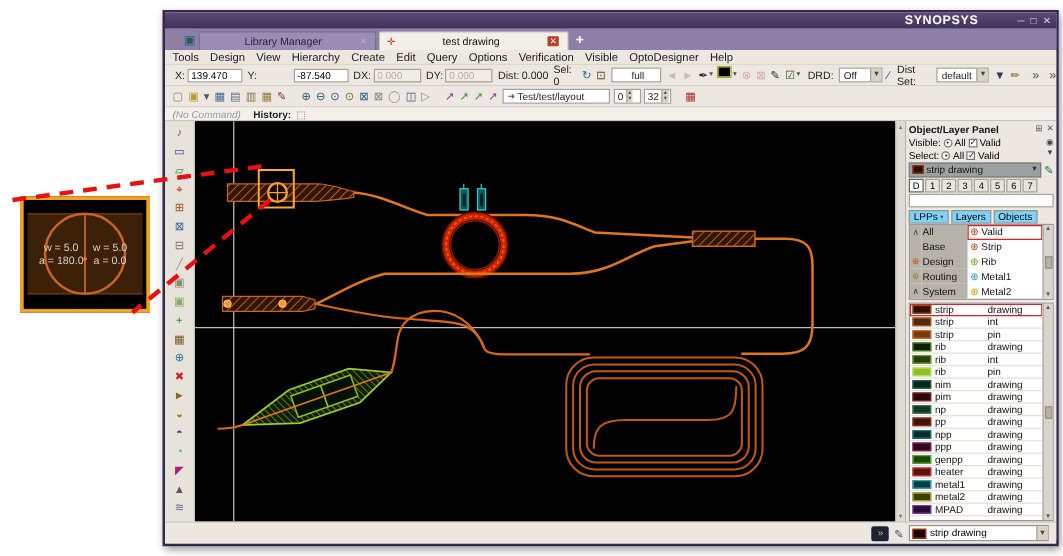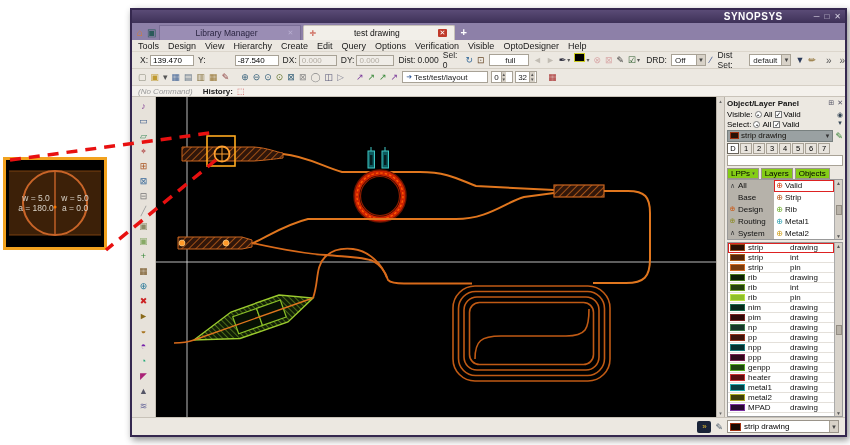--- a/index.html
+++ b/index.html
@@ -64,21 +64,21 @@
   #pddrow{height:13px;display:flex;align-items:center;gap:2px;}
   #pdd{flex:1;height:12px;background:#9aa1a2;border:1px solid #78807f;display:flex;align-items:center;padding:0 2px;color:#15110c;}
   #pddsw{width:9px;height:7px;background:#2a1005;border:1px solid #a03010;margin-right:2px;}
   #pdd .car2{margin-left:auto;font-size:6px;color:#333;}
   #pddico{font-size:9px;color:#2a7a2a;}
   #drow{height:12px;display:flex;gap:1px;align-items:center;}
   .dbtn{width:12px;height:11px;border:1px solid #a8a296;background:#e8e4dd;font-size:7.5px;display:flex;align-items:center;justify-content:center;}
   .dbtn.pressed{background:#fff;border-color:#6a655c;}
   #pinput{height:11px;background:#fff;border:1px solid #a8a296;margin:1px 0;}
   #ptabs{height:12px;display:flex;gap:2px;align-items:center;}
-  .ptab{border:1px solid #9a948a;background:#84cc16;height:11px;display:flex;align-items:center;padding:0 3px;font-size:8px;}
+  .ptab{border:1px solid #9a948a;background:#7dd3fc;height:11px;display:flex;align-items:center;padding:0 3px;font-size:8px;}
   .ptab .pdda{font-size:5px;margin-left:2px;color:#444;}
   #upperlist{height:61px;background:#fff;border:1px solid #999;display:flex;}
   #upperrows{flex:1;display:flex;flex-direction:column;}
   .urow{height:12px;display:flex;align-items:center;}
   .gl-ico{width:9px;background:#b6b2aa;height:100%;font-size:7px;display:flex;align-items:center;justify-content:center;}
   .gl-name{width:37px;background:#b6b2aa;height:100%;display:flex;align-items:center;padding-left:1px;font-size:8px;color:#111;}
   .gr-wrap{flex:1;height:100%;display:flex;align-items:center;}
   .gr-wrap.hl{outline:1.5px solid #dd2222;outline-offset:-1px;}
   .gr-ico{width:11px;font-size:8px;text-align:center;}
   .gr-name{font-size:8px;color:#111;}
@@ -92,21 +92,21 @@
   .lname{width:42px;font-size:8px;color:#111;}
   .lpurp{font-size:8px;color:#111;}
   
   #statusbar{height:18px;background:#ece8e1;border-top:1px solid #c8c2b8;display:flex;align-items:center;justify-content:flex-end;padding-right:6px;gap:4px;}
   #consoleico{width:14px;height:12px;background:#1a2438;border-radius:2px;color:#e8c030;font-size:8px;line-height:12px;text-align:center;}
   #splineico{font-size:9px;color:#456;}
   #statusdd{width:112px;height:13px;background:#fff;border:1px solid #9a948a;display:flex;align-items:center;padding-left:2px;font-size:8px;}
   #statussw{width:11px;height:8px;background:#1a0a04;border:1px solid #a03010;margin-right:3px;}
   #statusdd .car{width:9px;height:100%;background:#d8d2c8;border-left:1px solid #a8a296;font-size:6px;display:flex;align-items:center;justify-content:center;color:#444;margin-left:auto;}
   
-  #callout{position:absolute;left:3px;top:157px;width:104px;height:93px;background:#000;border:3px solid #f2a21f;z-index:30;}
+  #callout{position:absolute;left:16px;top:157px;width:104px;height:93px;background:#000;border:3px solid #f2a21f;z-index:30;}
   
   #overlay{position:absolute;left:0;top:0;width:850px;height:445px;pointer-events:none;z-index:40;}
 </style>
 </head>
 <body>
 
 <div id="appwin">
 
   <div id="titlebar" class="row">
     <span id="brand">SYNOPSYS</span>

